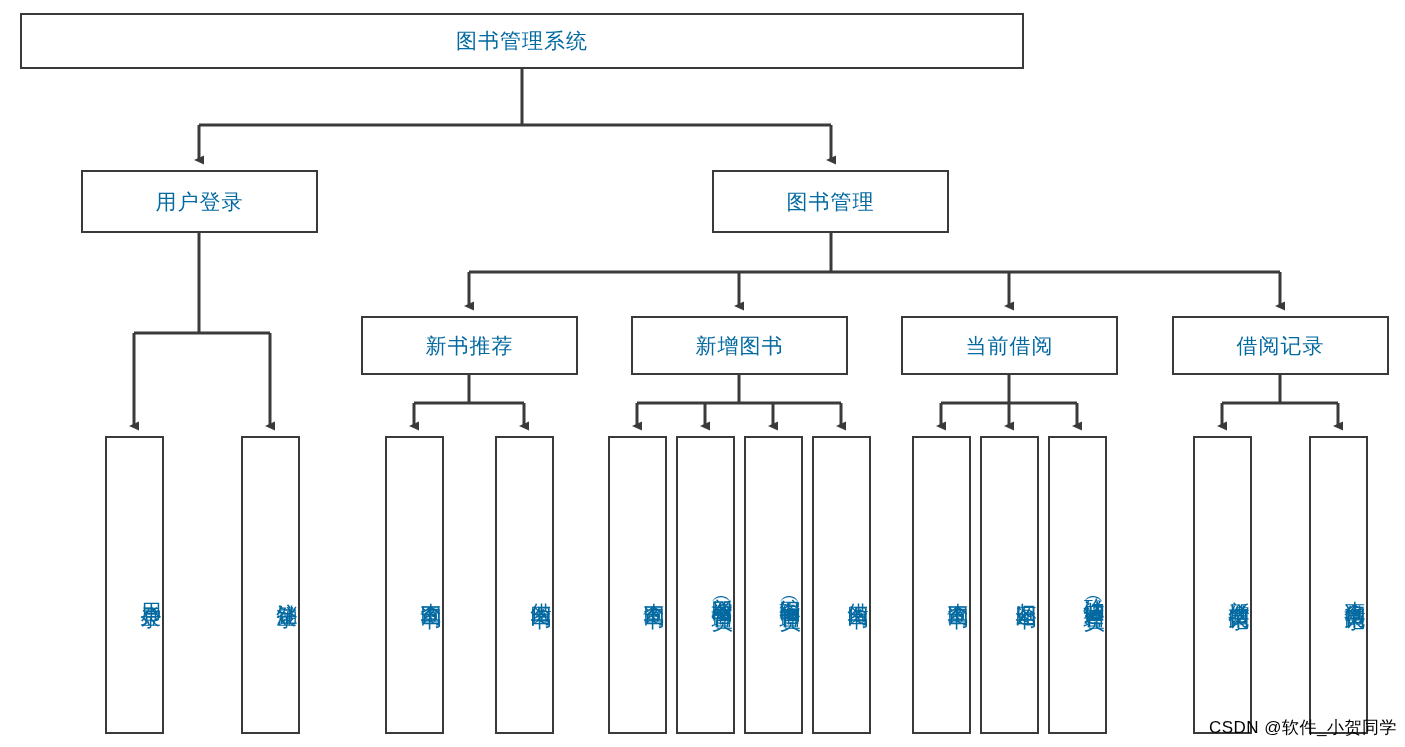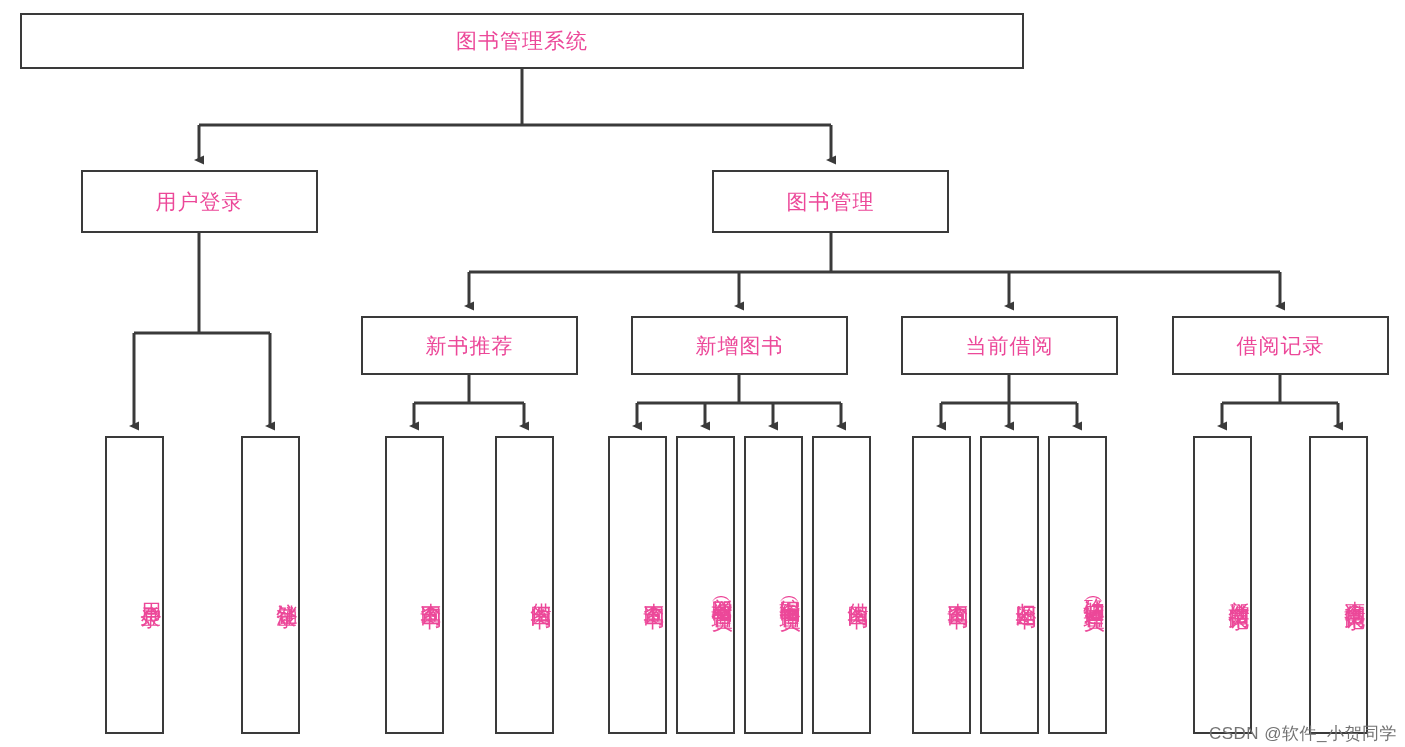--- a/index.html
+++ b/index.html
@@ -26,21 +26,21 @@
     pointer-events: none;
   }
   .node {
     position: absolute;
     box-sizing: border-box;
     border: 2px solid #3a3a3a;
     background: #ffffff;
     display: flex;
     align-items: center;
     justify-content: center;
-    color: #ec4899;
+    color: #0369a1;
     z-index: 2;
   }
   .node.horiz {
     font-size: 21px;
     letter-spacing: 1px;
   }
   .node.vert {
     writing-mode: vertical-rl;
     text-orientation: upright;
     font-size: 21px;
@@ -51,23 +51,23 @@
     line-height: 1.05;
   }
   .node.vert .vtext {
     writing-mode: vertical-rl;
     text-orientation: upright;
     white-space: nowrap;
   }
   #watermark {
     position: absolute;
     right: 8px;
-    bottom: 2px;
+    bottom: 8px;
     font-size: 17px;
-    color: #737373;
+    color: #000000;
     letter-spacing: 0.5px;
     z-index: 5;
     white-space: nowrap;
     margin-top: 23px;
   }
 </style>
 </head>
 <body>
 
 <div id="canvas">

